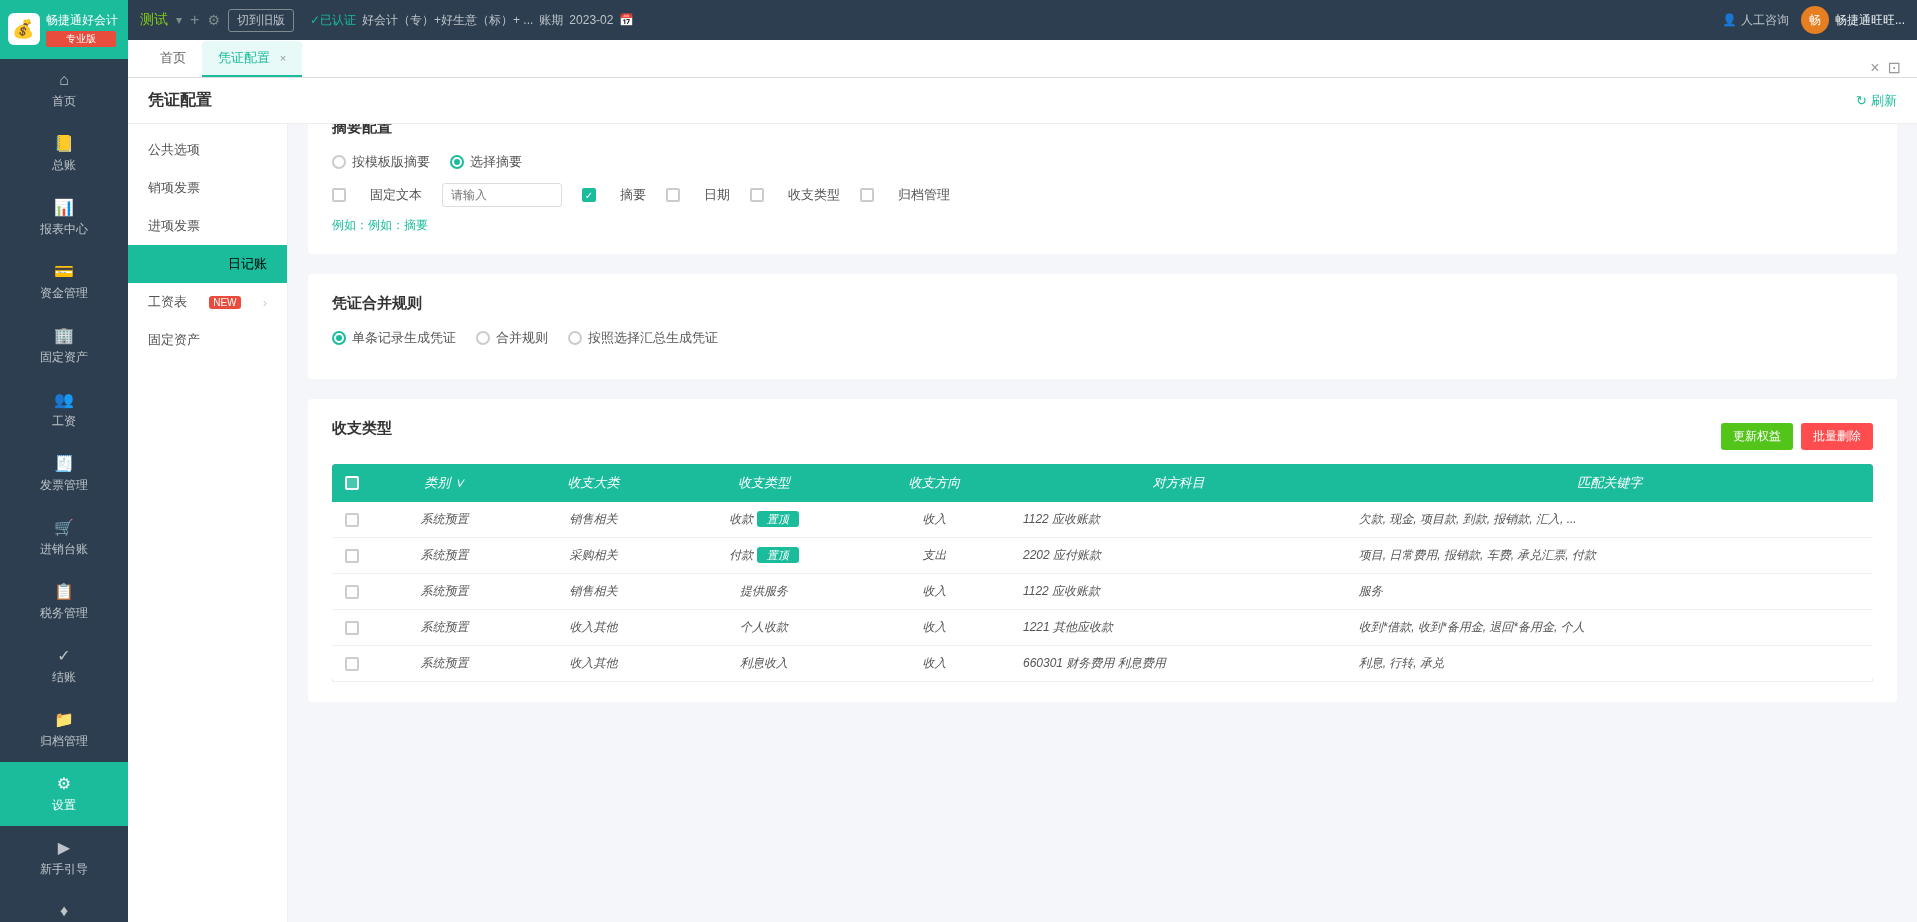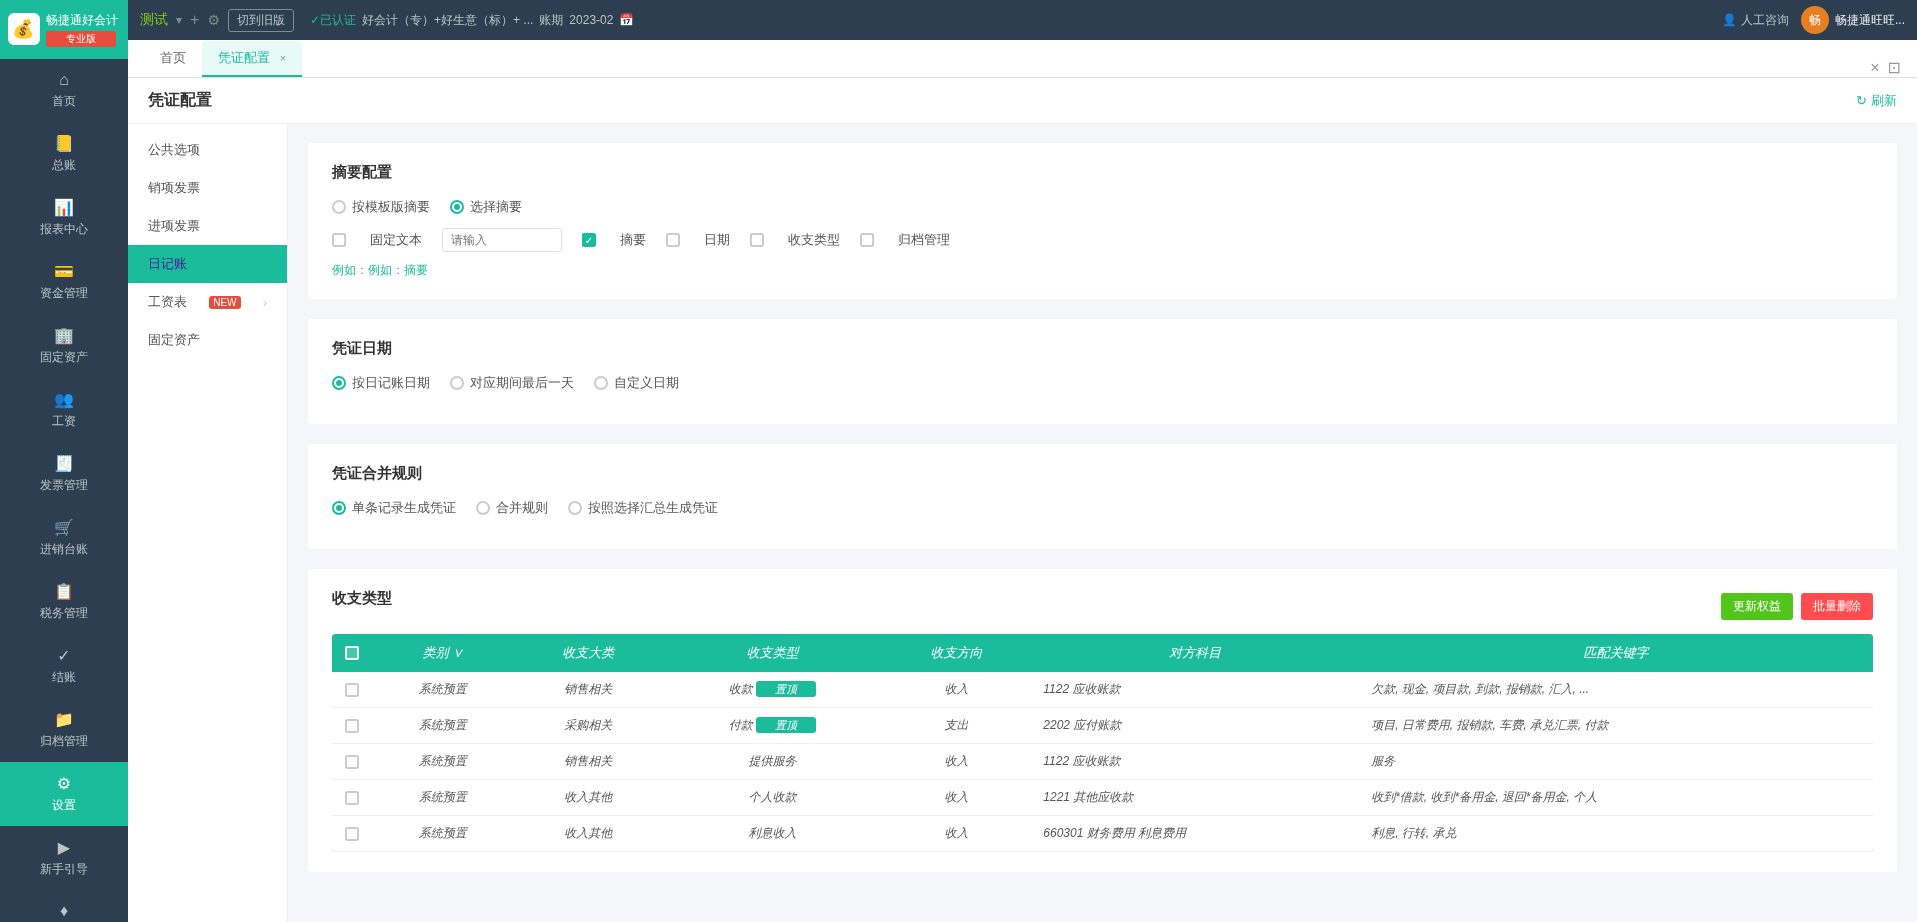--- a/index.html
+++ b/index.html
@@ -42,21 +42,21 @@
     .tab-close { margin-left: 6px; color: #999; font-size: 11px; }
 
     
     .page-area { display: flex; flex: 1; overflow: hidden; }
     .page-title { font-size: 16px; font-weight: bold; color: #333; }
     .refresh-btn { color: #1abc9c; font-size: 13px; cursor: pointer; display: flex; align-items: center; gap: 4px; }
 
     
     .left-nav { width: 160px; background: white; border-right: 1px solid #eee; padding: 8px 0; flex-shrink: 0; }
     .left-nav-item { padding: 10px 20px; font-size: 13px; color: #555; cursor: pointer; display: flex; align-items: center; justify-content: space-between; }
-    .left-nav-item.active { background: #1abc9c; color: #4c1d95; }
+    .left-nav-item.active { background: #1abc9c; color: #000000; justify-content: flex-end; }
     .new-badge { background: #e74c3c; color: white; font-size: 10px; padding: 1px 4px; border-radius: 3px; }
 
     
     .content-area { flex: 1; overflow-y: auto; padding: 20px; background: #f5f6fa; }
 
     
     .section { background: white; border-radius: 4px; margin-bottom: 20px; padding: 20px 24px; }
     .section-title { font-size: 15px; font-weight: bold; color: #333; margin-bottom: 16px; }
 
     
@@ -80,21 +80,21 @@
     .table-wrapper { background: #ec4899; border-radius: 4px; overflow: hidden; font-style: italic; }
     .table-btn { padding: 5px 12px; border-radius: 3px; font-size: 12px; cursor: pointer; border: none; }
     .btn-update { background: #52c41a; color: white; }
     .btn-delete { background: #ff4d4f; color: white; }
 
     table { width: 100%; border-collapse: collapse; }
     .table-head { background: #1abc9c; }
     .table-head th { color: white; padding: 10px 12px; text-align: center; font-size: 13px; font-weight: normal; }
     tbody tr { background: white; }
     tbody td { padding: 9px 12px; text-align: center; font-size: 12px; color: #555; border-bottom: 1px solid #f0f0f0; }
-    .tag-reset { background: #1abc9c; color: white; padding: 2px 19px; border-radius: 3px; font-size: 11px; cursor: pointer; }
+    .tag-reset { background: #1abc9c; color: white; padding: 2px 10px; border-radius: 3px; font-size: 11px; cursor: pointer; }
     .col-checkbox { width: 40px; }
 
     
     .content-area::-webkit-scrollbar { width: 6px; }
     .content-area::-webkit-scrollbar-thumb { background: #ccc; border-radius: 3px; }
     .content-area::-webkit-scrollbar-track { background: transparent; }
 
     
     .window-controls { display: flex; align-items: center; gap: 8px; }
     .win-btn { background: none; border: none; font-size: 16px; color: #999; cursor: pointer; }
@@ -236,21 +236,21 @@
       <div class="left-nav-item">
         <span>工资表</span>
         <span class="new-badge">NEW</span>
         <span style="color:#ccc;">›</span>
       </div>
       <div class="left-nav-item">
         <span>固定资产</span>
       </div>
     </div>
 
-    <div class="content-area" style="margin-top:45px;">
+    <div class="content-area" style="">
 
       <div class="section">
         <div class="section-title">摘要配置</div>
 
         <div class="radio-group">
           <div class="radio-item">
             <div class="radio-circle"></div>
             <span>按模板版摘要</span>
           </div>
           <div class="radio-item">
@@ -283,39 +283,20 @@
             <div class="checkbox-box"></div>
             <span>归档管理</span>
           </div>
         </div>
 
         <div class="example-text">
           例如：<span>例如：摘要</span>
         </div>
       </div>
 
-      <div class="section">
-        <div class="section-title">凭证日期</div>
-        <div class="radio-group">
-          <div class="radio-item">
-            <div class="radio-circle checked">
-              <div class="radio-dot"></div>
-            </div>
-            <span>按日记账日期</span>
-          </div>
-          <div class="radio-item">
-            <div class="radio-circle"></div>
-            <span>对应期间最后一天</span>
-          </div>
-          <div class="radio-item">
-            <div class="radio-circle"></div>
-            <span>自定义日期</span>
-          </div>
-        </div>
-      </div>
 
       <div class="section">
         <div class="section-title">凭证合并规则</div>
         <div class="radio-group">
           <div class="radio-item">
             <div class="radio-circle checked">
               <div class="radio-dot"></div>
             </div>
             <span>单条记录生成凭证</span>
           </div>

